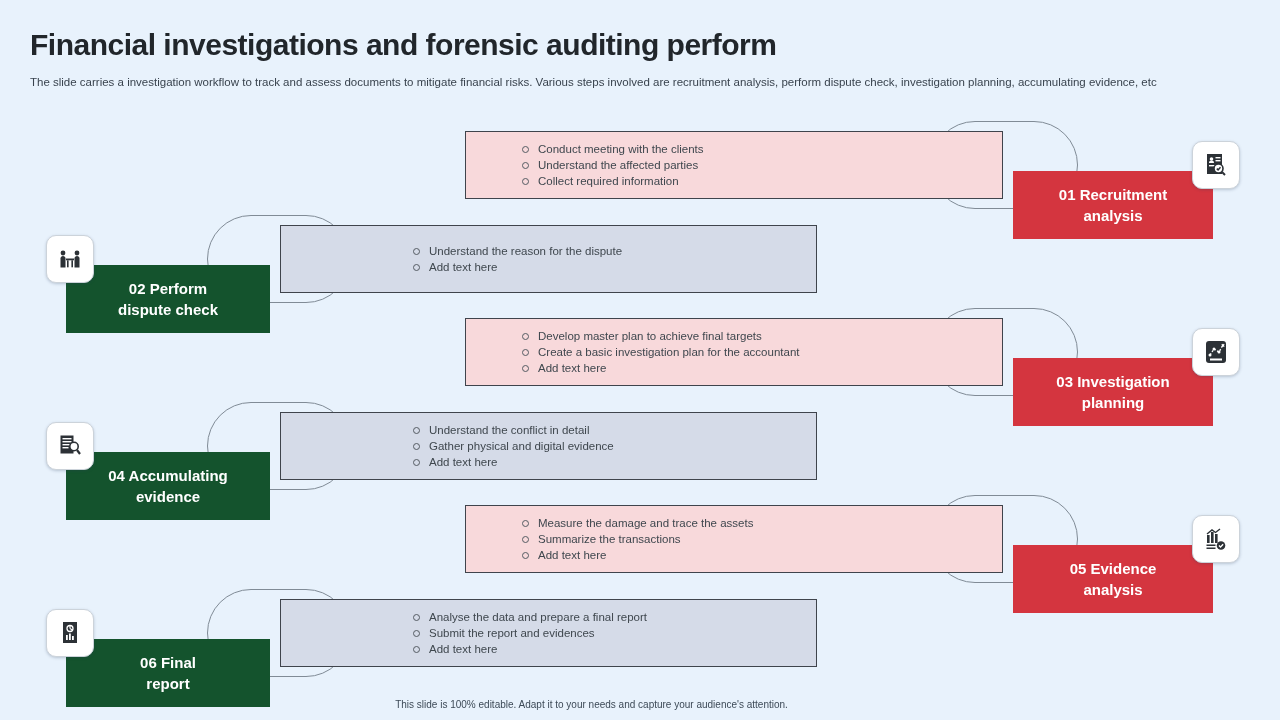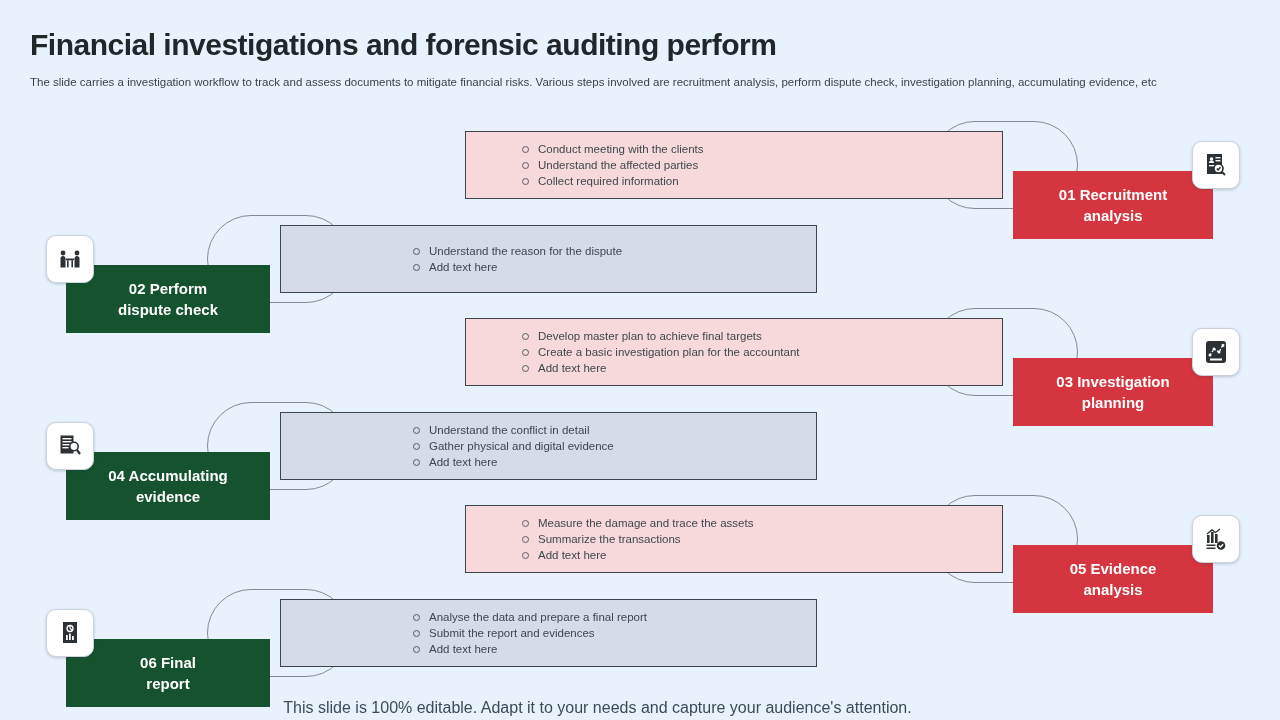--- a/index.html
+++ b/index.html
@@ -11,22 +11,22 @@
   }
   .title {
     position:absolute; left:30px; top:28px; width:1100px;
     font-size:30px; font-weight:bold; letter-spacing:-0.5px; color:#21262b;
   }
   .subtitle {
     position:absolute; left:30px; top:76px; width:1225px;
     font-size:11.5px; color:#39434e;
   }
   .footer {
-    position:absolute; left:16px; top:699px; width:1163px;
-    text-align:center; font-size:16px; color:#3d4a57;
+    position:absolute; left:10px; top:699px; width:1163px;
+    text-align:center; font-size:10px; color:#3d4a57;
   }
   .row { position:absolute; left:0; width:1280px; height:94px; }
   .stadium {
     position:absolute; top:3px; height:88px;
     border:1px solid #808b96; border-radius:44px; z-index:1;
   }
   .stadium.right { left:931px; width:147px; }
   .stadium.left  { left:207px; width:143px; }
   .textbox {
     position:absolute; top:13px; height:68px; z-index:2;

